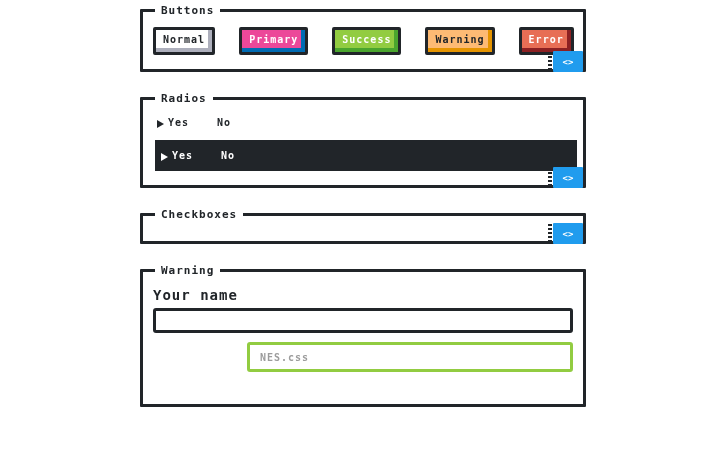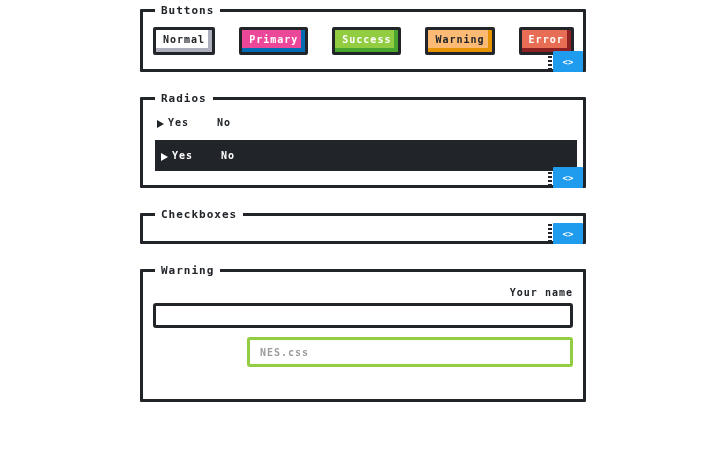--- a/index.html
+++ b/index.html
@@ -50,21 +50,21 @@
   .control-row.dark{background:#212529;color:#fff;margin:6px -4px 0 2px;padding:10px 6px;}
   .opt{display:flex;align-items:flex-end;cursor:pointer;}
   .caret{width:0;height:0;border-left:7px solid currentColor;border-top:4px solid transparent;border-bottom:4px solid transparent;margin-right:4px;}
   .checkbox{width:8px;height:8px;border:2px solid currentColor;margin-right:4px;position:relative;flex-shrink:0;}
   .checkbox::after{
     content:"";position:absolute;left:1px;top:-3px;width:4px;height:8px;
     border-right:2px solid currentColor;border-bottom:2px solid currentColor;transform:rotate(40deg);
   }
 
   
-  .field-label{display:block;font-size:10px;letter-spacing:1px;margin:4px 0 5px 0;text-align:right;}
+  .field-label{display:block;font-size:14px;letter-spacing:1px;margin:4px 0 5px 0;}
   .nes-input{
     display:block;width:100%;box-sizing:border-box;height:25px;
     border:3px solid #212529;border-radius:3px;background:#fff;outline:none;
     font-family:inherit;font-weight:bold;font-size:10px;letter-spacing:1px;color:#212529;
     padding:0 10px;
   }
   .nes-input::placeholder{color:#9c9c9c;opacity:1;}
   .input-row{display:flex;align-items:flex-start;margin-top:9px;}
   .input-row-label{width:84px;flex-shrink:0;text-align:right;font-size:10px;line-height:11px;letter-spacing:0.5px;padding-top:4px;white-space:pre;}
   .input-row .nes-input{flex:1;margin-left:10px;height:30px;}

